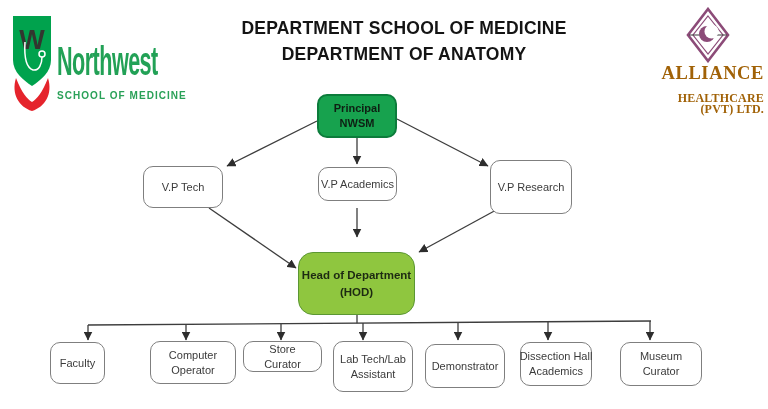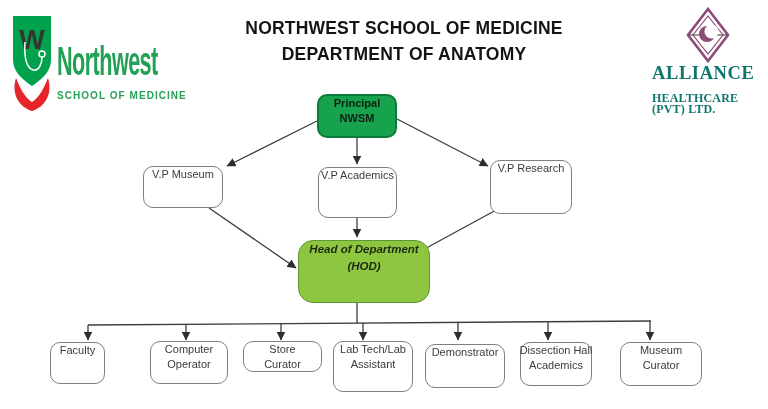--- a/index.html
+++ b/index.html
@@ -5,21 +5,21 @@
   html,body{margin:0;padding:0;background:#fff;}
   .canvas{position:relative;width:768px;height:409px;background:#ffffff;
           font-family:"Liberation Sans",sans-serif;overflow:hidden;}
 
   
   .connectors{position:absolute;left:0;top:0;width:768px;height:409px;}
 
   
   .box{position:absolute;box-sizing:border-box;background:#fff;
        border:1.3px solid #7f7f7f;border-radius:10px;
-       display:flex;flex-direction:column;align-items:center;justify-content:flex-start;
+       display:flex;flex-direction:column;align-items:center;justify-content:center;
        font-size:11px;line-height:15px;color:#3b3b3b;text-align:center;}
   .box span{display:block;white-space:nowrap;}
   .box.green{background:#17a24e;border:2px solid #0c7c3b;border-radius:10px;
              font-weight:bold;color:#0e1f13;}
   .box.lightgreen{background:#8fc63f;border:1.6px solid #5b9733;border-radius:15px;
              font-weight:bold;font-size:11.5px;line-height:17px;color:#1d2a12;}
 
   
   .title{position:absolute;left:204px;top:15px;width:400px;text-align:center;
          font-weight:bold;font-size:17.5px;line-height:26px;color:#141414;letter-spacing:0.2px;}
@@ -27,22 +27,22 @@
   
   .logo-left{position:absolute;left:11px;top:14px;width:190px;height:104px;}
   .logo-left svg{position:absolute;left:0;top:0;}
   .nw-name{position:absolute;left:46px;top:24px;font-size:40px;line-height:46px;
            font-weight:bold;color:#22a156;letter-spacing:-1px;
            transform:scaleX(0.54);transform-origin:0 0;white-space:nowrap;}
   .nw-sub{position:absolute;left:46px;top:76px;font-size:10px;letter-spacing:1.05px;
           font-weight:600;color:#2aa158;white-space:nowrap;}
 
   
-  .logo-right{position:absolute;left:652px;top:7px;width:112px;text-align:left;
-              font-family:"Liberation Serif",serif;color:#0f766e;}
+  .logo-right{position:absolute;left:652px;top:7px;width:112px;text-align:right;
+              font-family:"Liberation Serif",serif;color:#a16207;}
   .logo-right svg{display:block;margin:0 auto;}
   .al-name{font-weight:bold;font-size:18.5px;line-height:19px;letter-spacing:0.6px;margin-top:1px;}
   .al-sub{font-weight:bold;font-size:12px;line-height:11px;letter-spacing:0.2px;margin-top:10px;}
 </style>
 </head>
 <body>
 
 <div class="canvas">
 
   <svg class="connectors" viewBox="0 0 768 409" xmlns="http://www.w3.org/2000/svg">
@@ -82,21 +82,21 @@
       <g stroke="#ffffff" stroke-width="1.5" fill="none">
         <path d="M14,28 C13,44 16,54 22,56 C28,57 31,50 31,43"></path>
         <circle cx="31" cy="40" r="3"></circle>
       </g>
     </svg>
     <div class="nw-name">Northwest</div>
     <div class="nw-sub">SCHOOL OF MEDICINE</div>
   </div>
 
   <div class="title">
-    <div>NORTHWEST SCHOOL OF MEDICINE</div>
+    <div>DEPARTMENT SCHOOL OF MEDICINE</div>
     <div>DEPARTMENT OF ANATOMY</div>
   </div>
 
   <div class="logo-right">
     <svg width="44" height="56" viewBox="0 0 44 56" xmlns="http://www.w3.org/2000/svg">
       <polygon points="22,2 42,28 22,54 2,28" fill="none" stroke="#8c4b78" stroke-width="2.6"></polygon>
       <polygon points="22,9 37,28 22,47 7,28" fill="none" stroke="#8c4b78" stroke-width="1.2"></polygon>
       <line x1="3" y1="28" x2="41" y2="28" stroke="#3a3a3a" stroke-width="1.2"></line>
       <g>
         <circle cx="21" cy="27" r="8" fill="#8c4b78"></circle>
@@ -106,39 +106,39 @@
     <div class="al-name">ALLIANCE</div>
     <div class="al-sub">HEALTHCARE (PVT) LTD.</div>
   </div>
 
   <div class="box green" style="left:317px;top:94px;width:80px;height:44px;">
     <span>Principal</span>
     <span>NWSM</span>
   </div>
 
   <div class="box" style="left:143px;top:166px;width:80px;height:42px;">
-    <span>V.P Museum</span>
+    <span>V.P Tech</span>
   </div>
-  <div class="box" style="left:318px;top:167px;width:79px;height:51px;">
+  <div class="box" style="left:318px;top:167px;width:79px;height:34px;">
     <span>V.P Academics</span>
   </div>
   <div class="box" style="left:490px;top:160px;width:82px;height:54px;">
     <span>V.P Research</span>
   </div>
 
-  <div class="box lightgreen" style="left:298px;top:240px;width:132px;height:63px;font-style:italic;">
+  <div class="box lightgreen" style="left:298px;top:252px;width:117px;height:63px;">
     <span>Head of Department</span>
     <span>(HOD)</span>
   </div>
 
   <div class="box" style="left:50px;top:342px;width:55px;height:42px;">
     <span>Faculty</span>
     <span></span>
   </div>
-  <div class="box" style="left:150px;top:341px;width:78px;height:43px;">
+  <div class="box" style="left:150px;top:341px;width:86px;height:43px;">
     <span>Computer</span>
     <span>Operator</span>
   </div>
   <div class="box" style="left:243px;top:341px;width:79px;height:31px;">
     <span>Store</span>
     <span>Curator</span>
   </div>
   <div class="box" style="left:333px;top:341px;width:80px;height:51px;">
     <span>Lab Tech/Lab</span>
     <span>Assistant</span>

